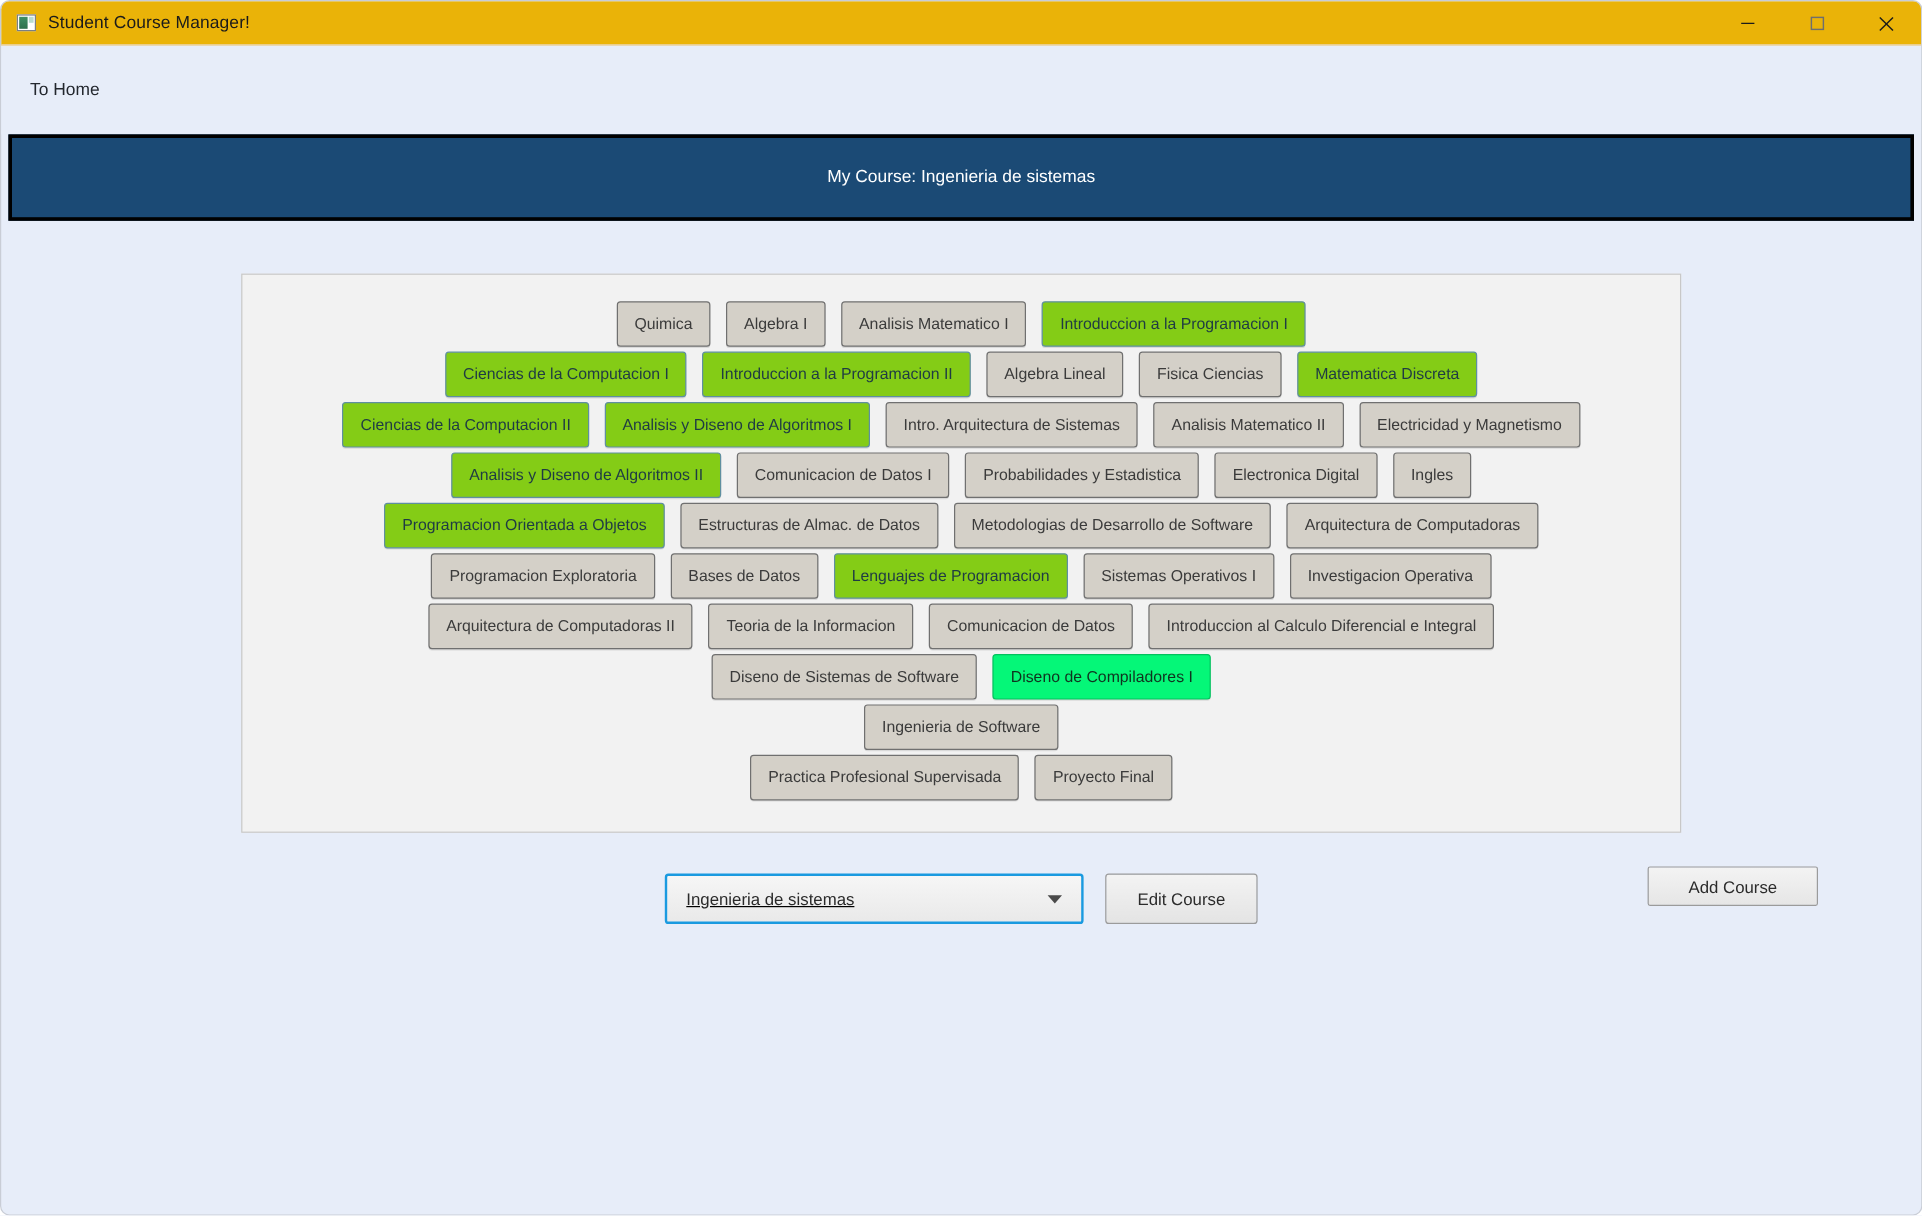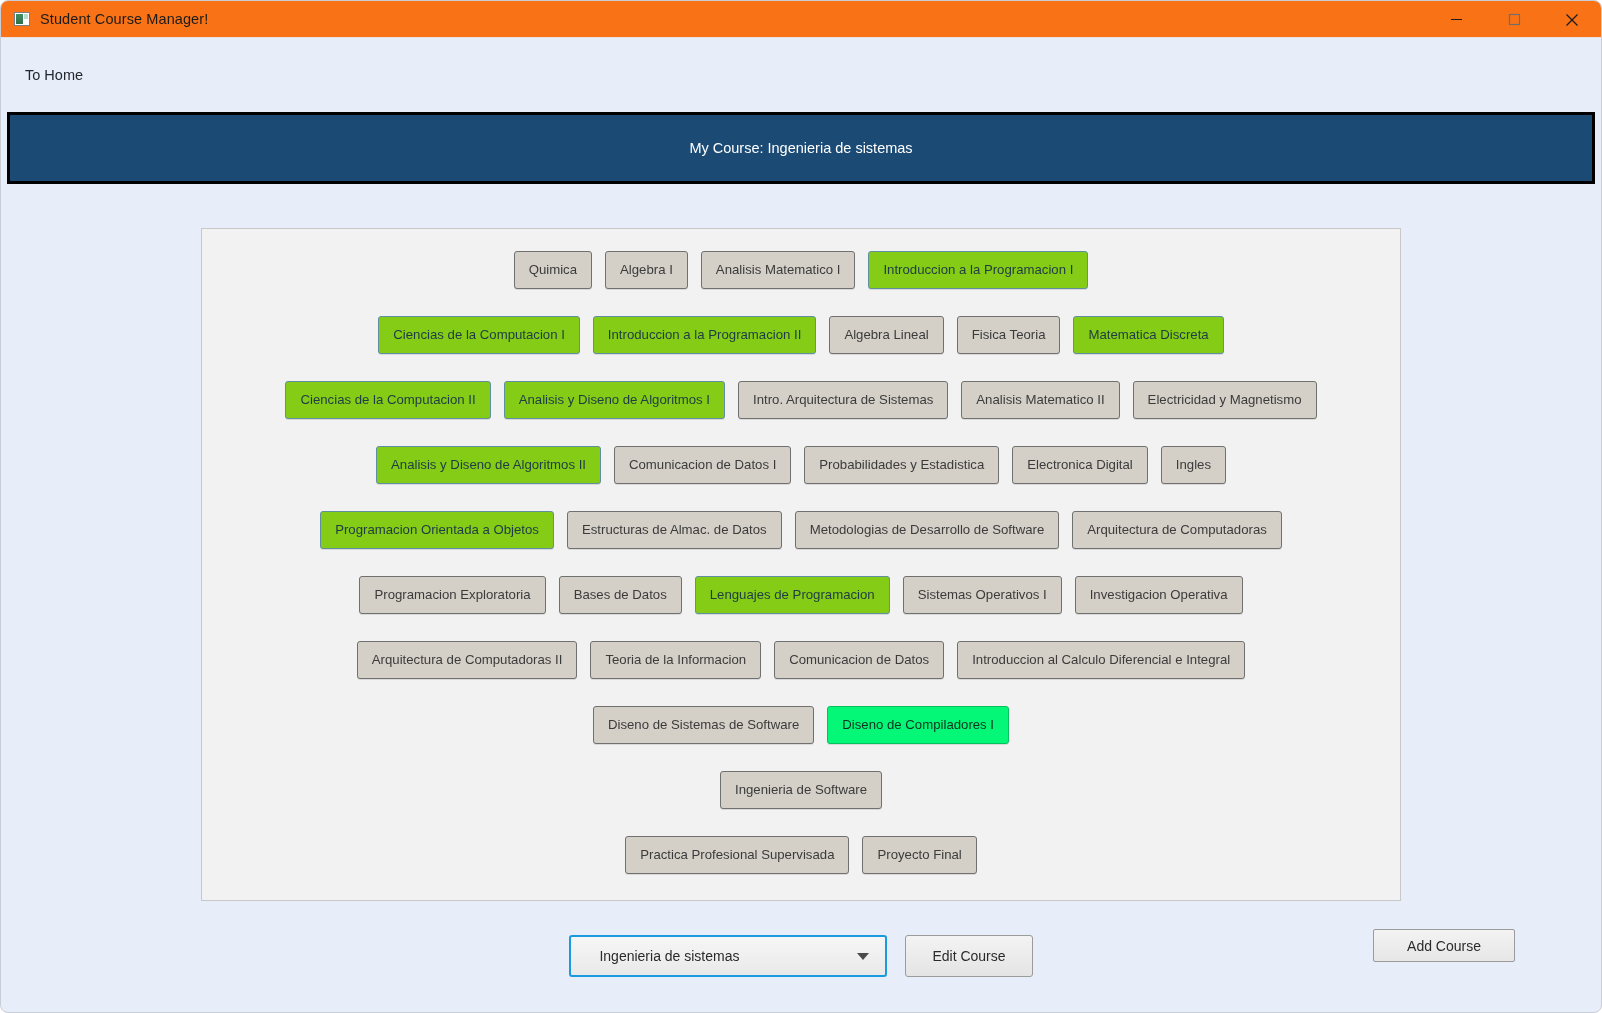--- a/index.html
+++ b/index.html
@@ -17,21 +17,21 @@
     background: #e7edf9;
     border: 1px solid #c9cdd6;
     border-radius: 8px;
     overflow: hidden;
   }
 
   
   .titlebar {
     position: relative;
     height: 37px;
-    background: #f97316;
+    background: #eab308;
     display: flex;
     align-items: center;
     border-bottom: 1px solid #eadfe1;
   }
   .title-icon {
     width: 16px; height: 14px;
     margin-left: 13px; margin-right: 10px;
     background: #ffffff;
     border: 1px solid #7a7f85;
     position: relative;
@@ -104,21 +104,21 @@
     width: 1200px;
     background: #f2f2f2;
     border: 1px solid #c8c8c8;
     padding: 22px 0 26px 0;
   }
   .row {
     display: flex;
     justify-content: center;
     align-items: center;
     gap: 13px;
-    margin-bottom: 27px;
+    margin-bottom: 4px;
   }
   .row:last-child { margin-bottom: 0; }
 
   .course-btn {
     background: #d4d0c8;
     border: 1px solid #707070;
     border-radius: 3px;
     color: #3b3b3b;
     font-size: 13.2px;
     padding: 0 14px;
@@ -147,28 +147,29 @@
   }
   .bottom-center {
     position: absolute;
     left: 0; right: 0; top: 8px;
     display: flex;
     justify-content: center;
     align-items: center;
     gap: 18px;
   }
   .combo {
-    width: 318px; height: 42px;
+    width: 349px; height: 42px;
     background: linear-gradient(180deg,#f6f6f6,#e9e9e9);
     border: 2px solid #1a9ae0;
     border-radius: 3px;
     display: flex;
     align-items: center;
-    padding: 0 10px 0 28px;
+    padding: 0 10px 0 16px;
     cursor: pointer;
+    text-decoration: underline;
   }
   .combo-value {
     flex: 1;
     font-size: 14px;
     color: #2a2a2a;
   }
   .combo-arrow {
     width: 0; height: 0;
     border-left: 6px solid transparent;
     border-right: 6px solid transparent;
@@ -242,21 +243,21 @@
         <div class="row">
           <button class="course-btn">Quimica</button>
           <button class="course-btn">Algebra I</button>
           <button class="course-btn">Analisis Matematico I</button>
           <button class="course-btn selected">Introduccion a la Programacion I</button>
         </div>
         <div class="row">
           <button class="course-btn selected">Ciencias de la Computacion I</button>
           <button class="course-btn selected">Introduccion a la Programacion II</button>
           <button class="course-btn">Algebra Lineal</button>
-          <button class="course-btn">Fisica Teoria</button>
+          <button class="course-btn">Fisica Ciencias</button>
           <button class="course-btn selected">Matematica Discreta</button>
         </div>
         <div class="row">
           <button class="course-btn selected">Ciencias de la Computacion II</button>
           <button class="course-btn selected">Analisis y Diseno de Algoritmos I</button>
           <button class="course-btn">Intro. Arquitectura de Sistemas</button>
           <button class="course-btn">Analisis Matematico II</button>
           <button class="course-btn">Electricidad y Magnetismo</button>
         </div>
         <div class="row">

